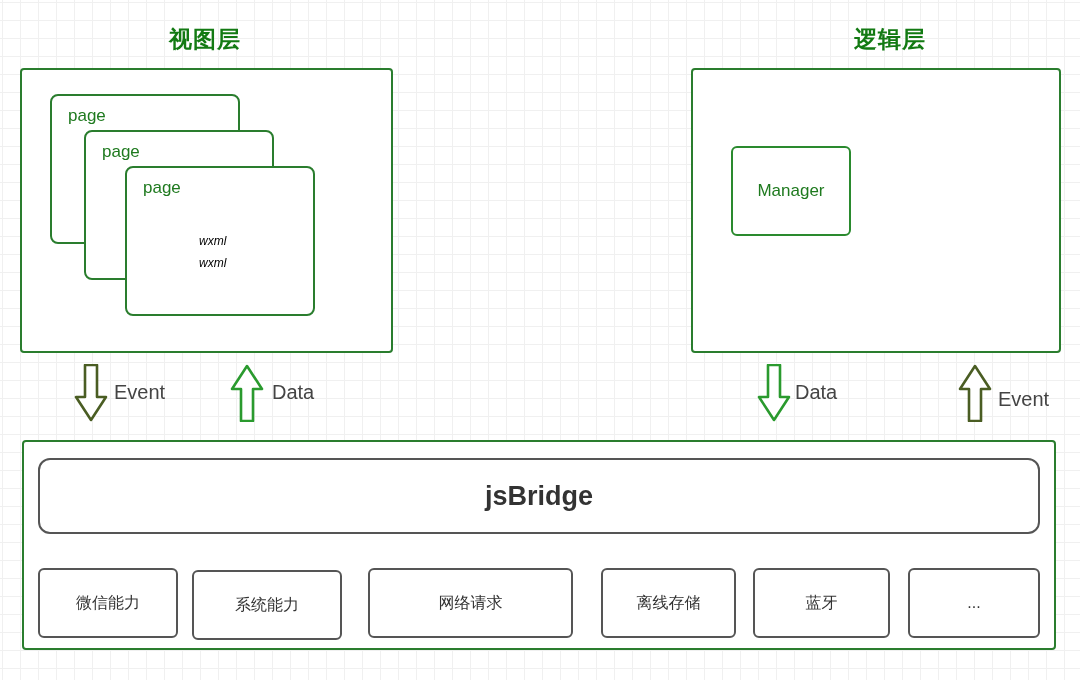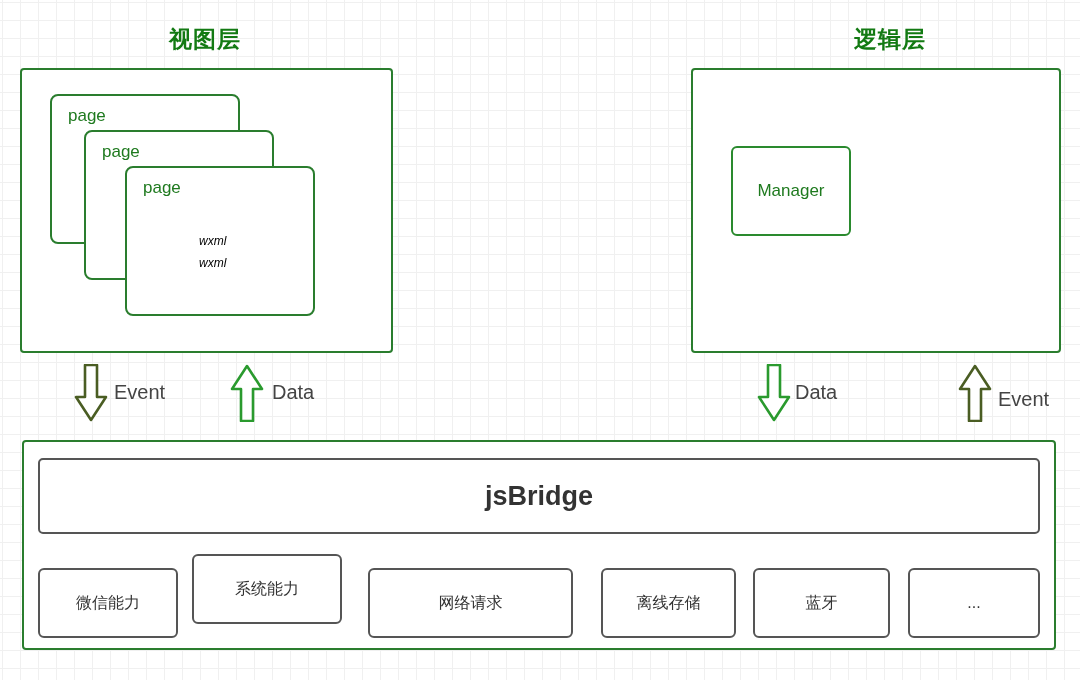--- a/index.html
+++ b/index.html
@@ -84,21 +84,21 @@
   .arrow-label {
     position: absolute;
     color: #444444;
     font-size: 20px;
     white-space: nowrap;
   }
 
   .bridge-box {
     position: absolute;
     border: 2px solid #555555;
-    border-radius: 5px;
+    border-radius: 12px;
     background: #ffffff;
     box-sizing: border-box;
     display: flex;
     align-items: center;
     justify-content: center;
     color: #333333;
     font-size: 27px;
     font-weight: bold;
   }
 
@@ -182,21 +182,21 @@
   <div class="panel" style="left:22px; top:440px; width:1034px; height:210px;">
 
     <div class="bridge-box" style="left:14px; top:16px; width:1002px; height:76px;">
       <span>jsBridge</span>
     </div>
 
     <div class="cap-box" style="left:14px; top:126px; width:140px; height:70px;">
       <span>微信能力</span>
     </div>
 
-    <div class="cap-box" style="left:168px; top:112px; width:150px; height:70px;">
+    <div class="cap-box" style="left:168px; top:128px; width:150px; height:70px;">
       <span>系统能力</span>
     </div>
 
     <div class="cap-box" style="left:577px; top:126px; width:135px; height:70px;">
       <span>离线存储</span>
     </div>
 
     <div class="cap-box" style="left:344px; top:126px; width:205px; height:70px;">
       <span>网络请求</span>
     </div>

